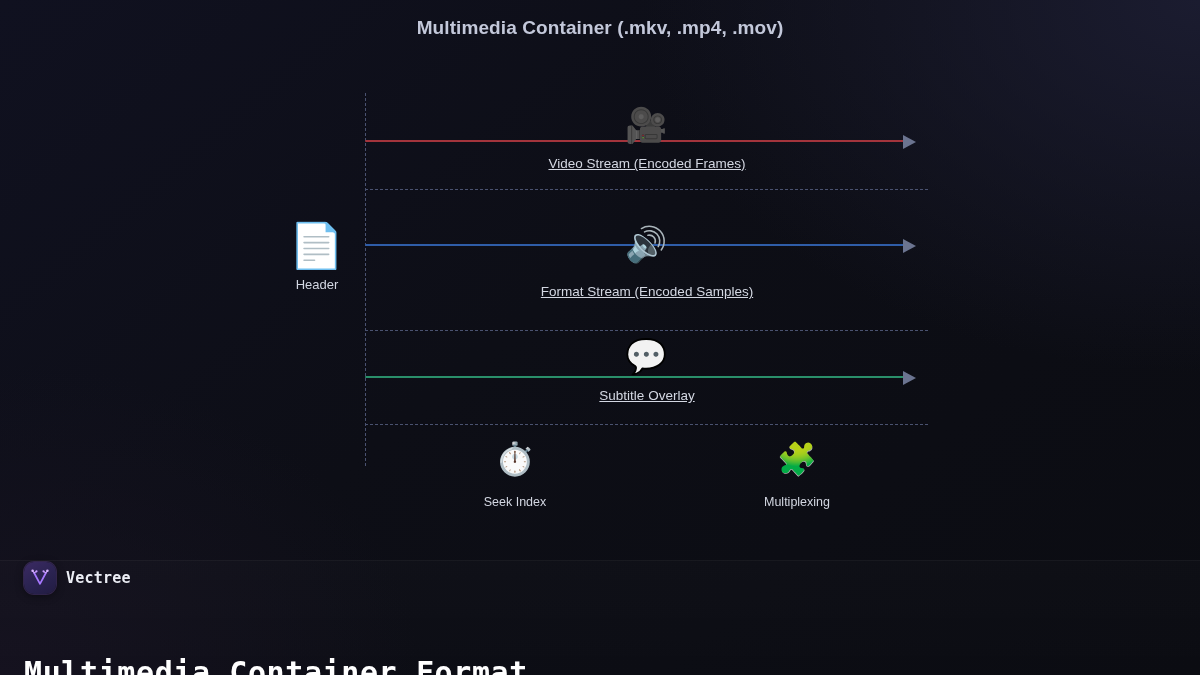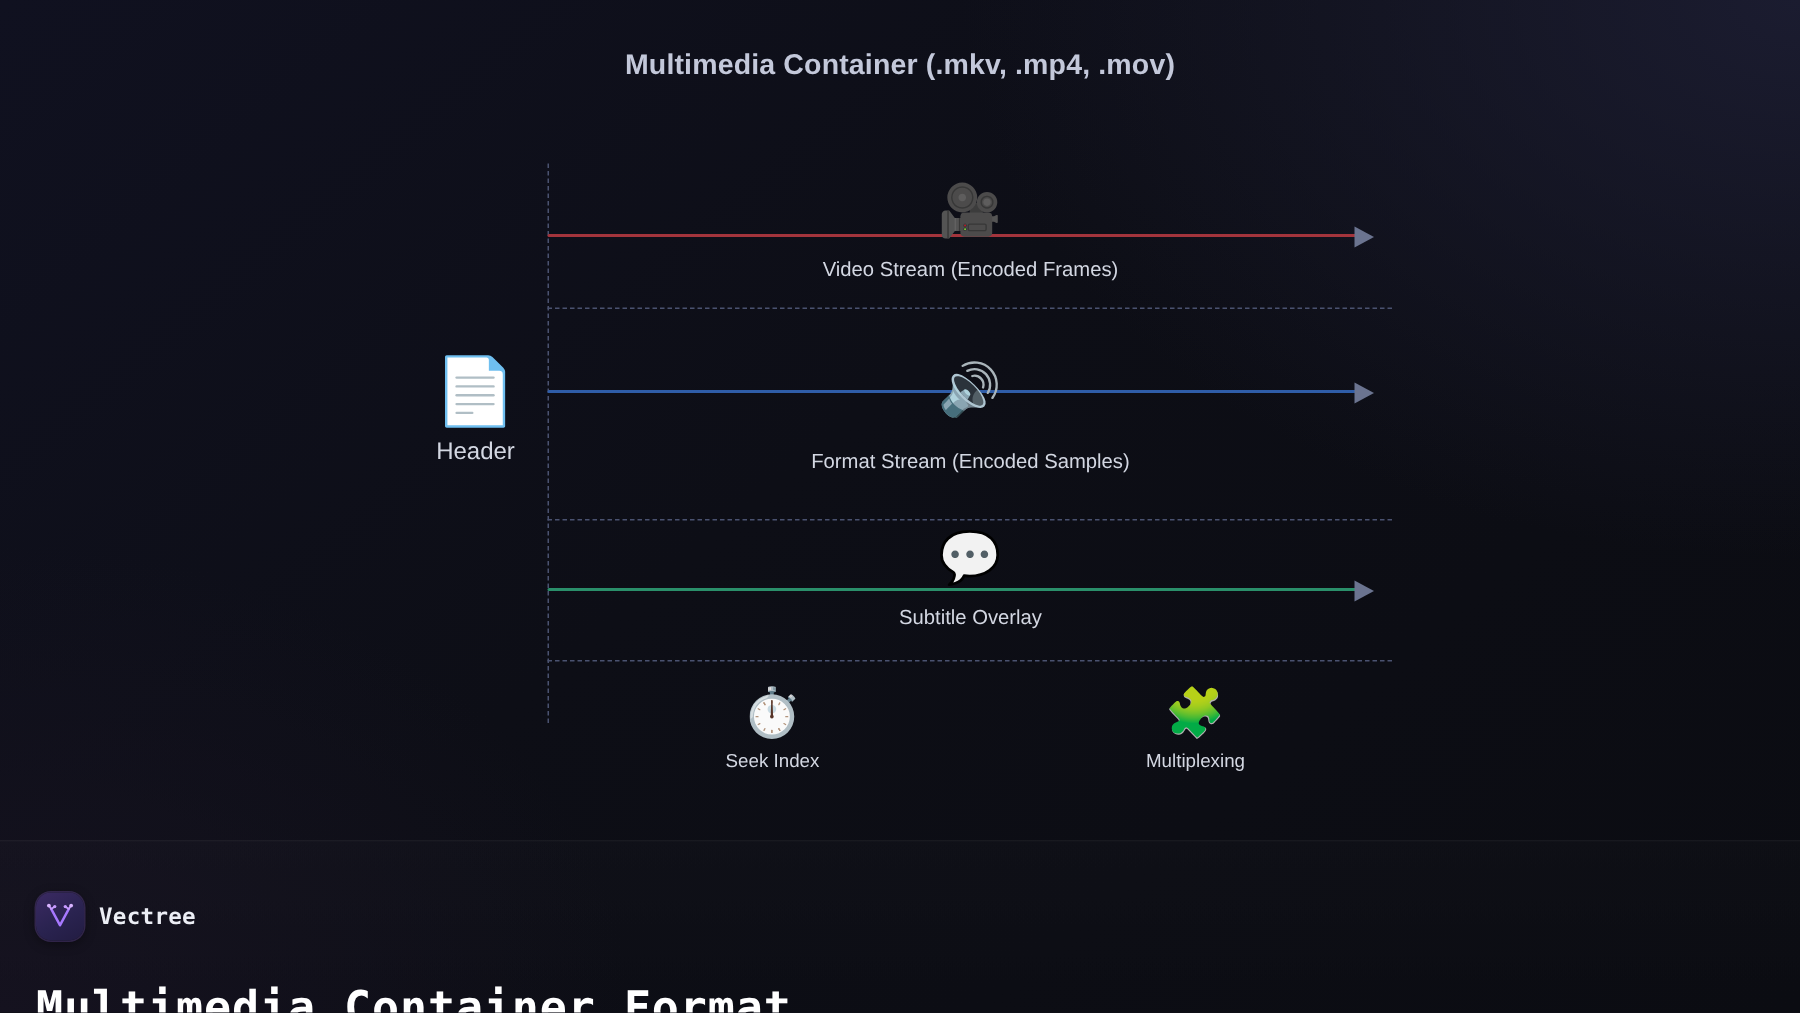--- a/index.html
+++ b/index.html
@@ -10,21 +10,21 @@
   }
   #stage {
     position:relative; width:1200px; height:675px;
     background:
       radial-gradient(900px 600px at 100% 0%, #1b1c30 0%, rgba(27,28,48,0) 62%),
       radial-gradient(700px 520px at 0% 100%, #15121f 0%, rgba(21,18,31,0) 60%),
       linear-gradient(140deg, #101120 0%, #0d0e16 45%, #0b0c12 100%);
   }
 
   
-  #diagram { position:absolute; left:0; top:16px; width:1200px; height:560px; }
+  #diagram { position:absolute; left:0; top:0; width:1200px; height:560px; }
 
   .d-title {
     position:absolute; left:0; top:17px; width:1200px; text-align:center;
     font-size:19px; font-weight:bold; color:#c3c8da; letter-spacing:.1px;
   }
 
   
   .spine {
     position:absolute; left:365px; top:93px; width:0; height:373px;
     border-left:1.4px dashed #4a5270;
@@ -48,40 +48,40 @@
     border-left:13px solid #6b7490;
     top:-6px;
   }
   .stream .ico {
     position:absolute; font-size:34px; line-height:1;
     transform:translate(-50%,-50%);
     filter:saturate(.82) brightness(.95);
   }
   .stream .cap {
     position:absolute; transform:translateX(-50%);
-    font-size:13.5px; color:#d3d7e2; white-space:nowrap;
+    font-size:13.5px; color:#d3d7e2; white-space:nowrap;text-decoration:underline;
   }
 
   
   .feat { position:absolute; transform:translateX(-50%); text-align:center; }
   .feat .g { font-size:32px; line-height:1; display:block; }
-  .feat .l { display:block; margin-top:9px; font-size:12.5px; color:#d3d7e2; white-space:nowrap; }
+  .feat .l { display:block; margin-top:20px; font-size:12.5px; color:#d3d7e2; white-space:nowrap; }
 
   
   #header-node { position:absolute; left:317px; top:224px; transform:translateX(-50%); text-align:center; }
   #header-node .g { font-size:44px; line-height:1; display:block; }
-  #header-node .l { display:block; margin-top:9px; font-size:16px; color:#d3d7e2; }
+  #header-node .l { display:block; margin-top:9px; font-size:13px; color:#d3d7e2; }
 
   
   #footer {
     position:absolute; left:0; bottom:0; width:1200px; height:115px;
     border-top:1px solid rgba(255,255,255,.05);
     background:linear-gradient(180deg, rgba(255,255,255,.012), rgba(0,0,0,0));
   }
-  #brand { position:absolute; left:24px; top:34px; display:flex; align-items:center; gap:10px; }
+  #brand { position:absolute; left:24px; top:1px; display:flex; align-items:center; gap:10px; }
   #logo-mark {
     width:32px; height:32px; border-radius:10px;
     background:linear-gradient(150deg,#3b2a63 0%, #2a2350 55%, #221c42 100%);
     display:flex; align-items:center; justify-content:center;
     box-shadow:0 0 0 1px rgba(167,120,255,.22), 0 2px 8px rgba(0,0,0,.45);
   }
   #brand-name {
     font-family:"DejaVu Sans Mono", monospace;
     font-size:15px; font-weight:bold; color:#eceef5; letter-spacing:.2px;
   }

